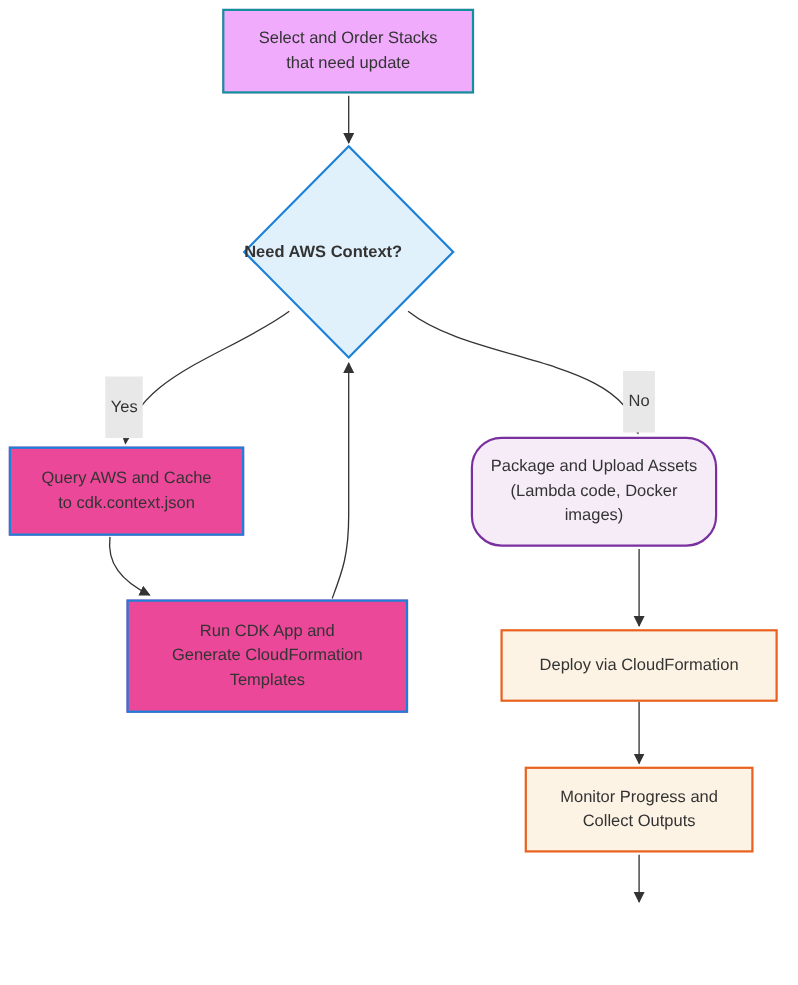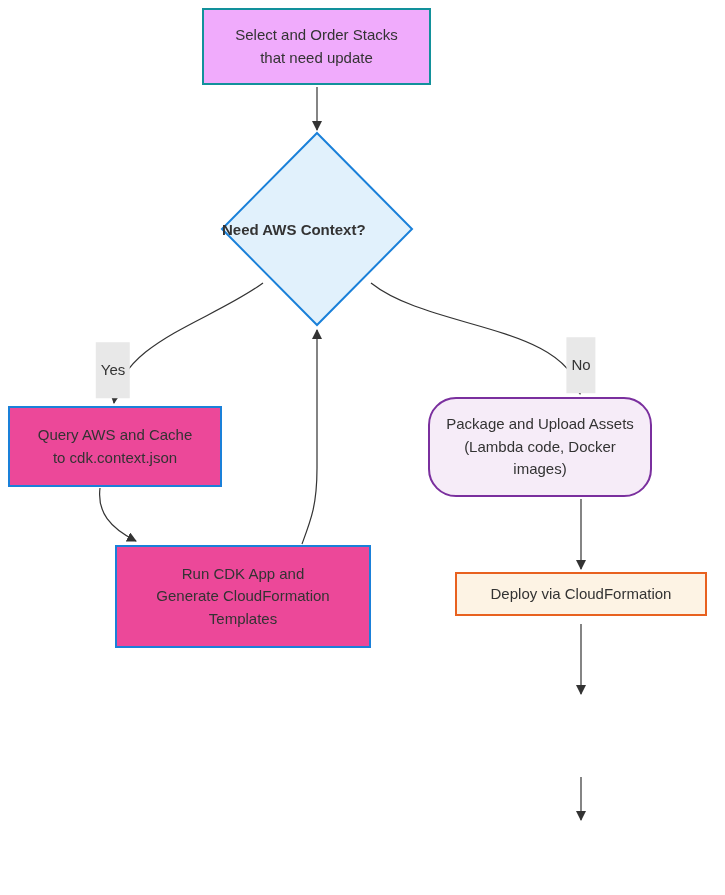--- a/index.html
+++ b/index.html
@@ -25,21 +25,21 @@
   .teal   { background:#f0abfc; border-color:#12919b; }
   .blue   { background:#ec4899; border-color:#1a80d9; }
   .purple { background:#f6ecf8; border-color:#7a2f9e; }
   .orange { background:#fdf3e4; border-color:#e8611f; }
   .green  { background:#e3f1ef; border-color:#0e7f6e; }
 
   #node-select  { left:202px; top:8px;   width:229px; height:77px; }
   #node-query   { left:8px;   top:406px; width:214px; height:81px; }
   #node-runcdk  { left:87px;  top:545px; width:256px; height:103px;margin-left:28px; }
   #node-package { left:428px; top:397px; width:224px; height:100px;border-radius:28px; }
-  #node-deploy  { left:455px; top:572px; width:252px; height:44px; }
+  #node-deploy  { left:455px; top:572px; width:252px; height:66px; }
   #node-monitor { left:477px; top:697px; width:208px; height:78px; }
   #node-done    { left:533px; top:823px; width:94px;  height:55px; }
 
   #decision-label {
     position:absolute; left:222px; top:133px; width:190px; height:192px;
     display:flex; align-items:center; justify-content:flex-start;
     font-size:15px; color:#333333; text-align:center;font-weight:bold;
   }
   .edge-label {
     position:absolute;
@@ -104,18 +104,22 @@
   <div class="node purple" id="node-package">
     <span>Package and Upload Assets
 (Lambda code, Docker
 images)</span>
   </div>
 
   <div class="node orange" id="node-deploy">
     <span>Deploy via CloudFormation</span>
   </div>
 
+  <div class="node orange" id="node-monitor">
+    <span>Monitor Progress and
+Collect Outputs</span>
+  </div>
 
 
   <div class="edge-label" id="label-yes">Yes</div>
   <div class="edge-label" id="label-no">No</div>
 
 </div>
 
 </body></html>

